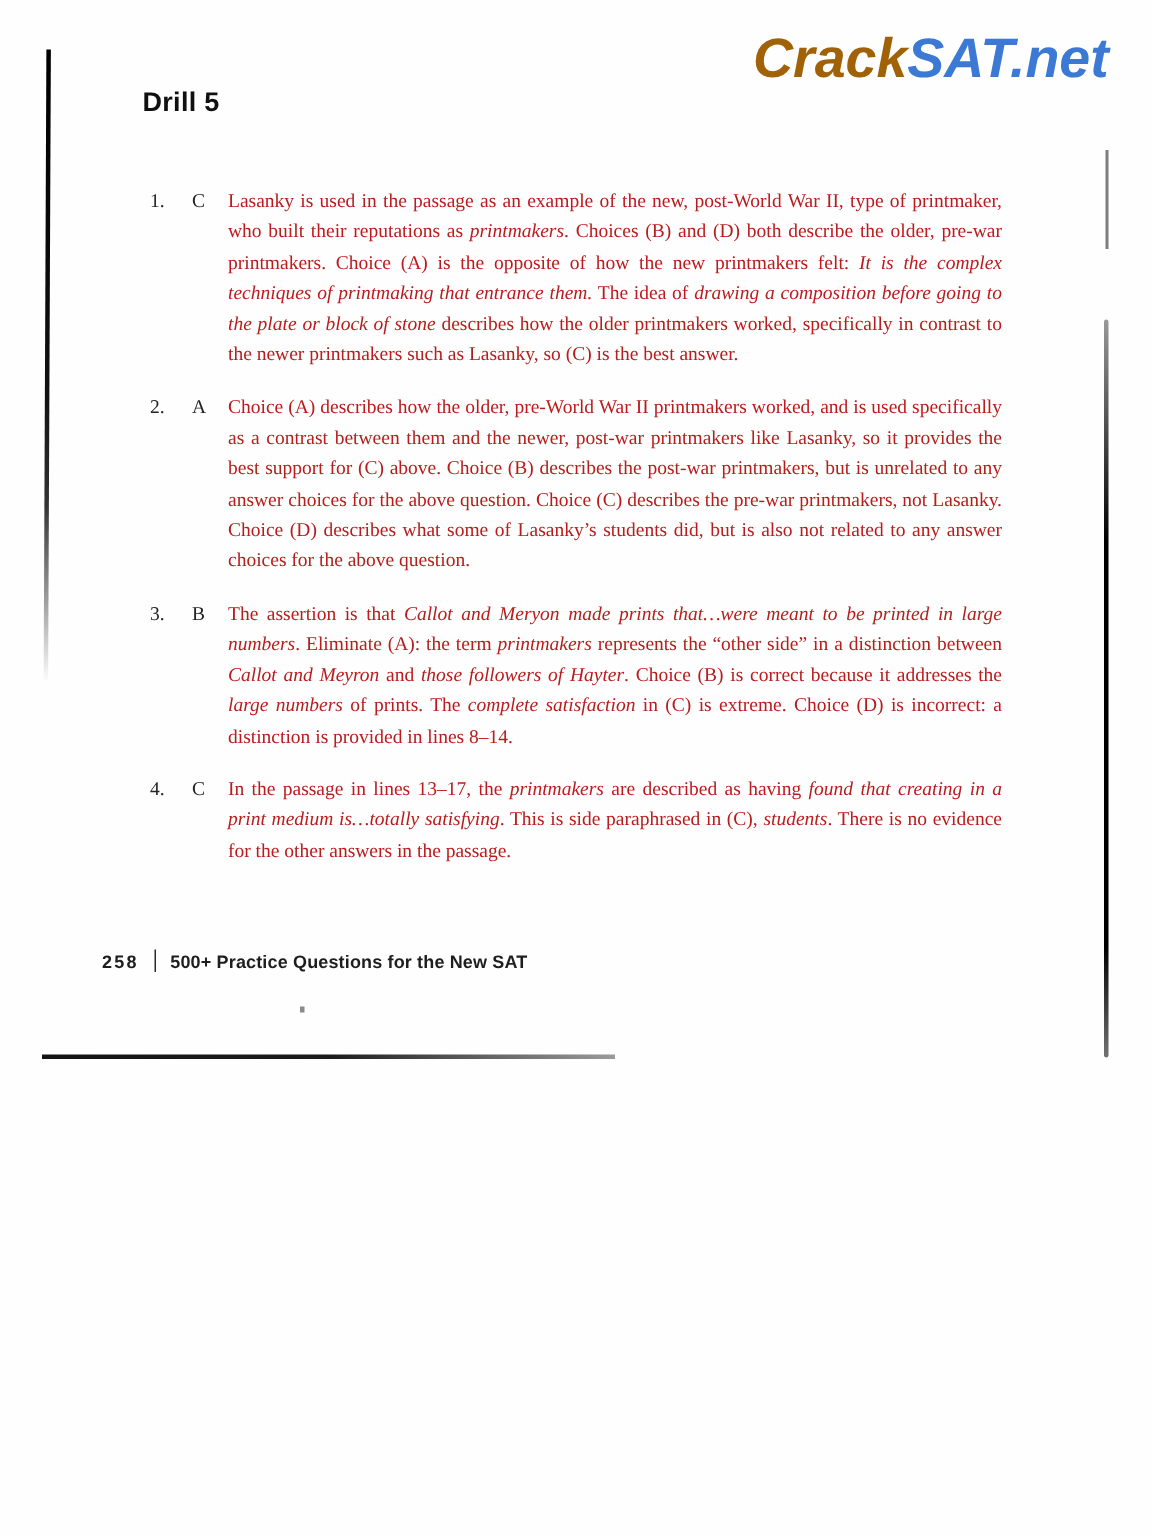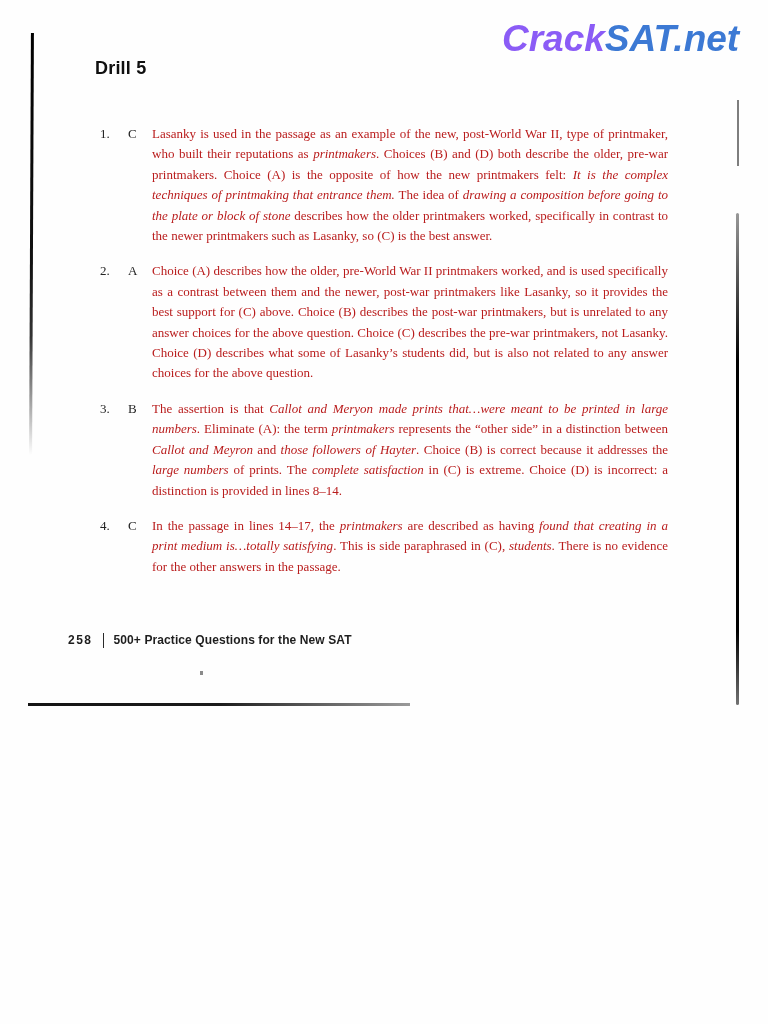--- a/index.html
+++ b/index.html
@@ -55,21 +55,21 @@
     font-size: 13px; line-height: 20.4px;
   }
   .answer .text {
     margin: 0; font-size: 13px; line-height: 20.4px;
     text-align: justify; color: #b91c1c;
   }
   .answer .text .it { font-style: italic; }
 
   .footer {
     position: absolute; left: 68px; top: 633px;
-    display: flex; align-items: flex-start;
+    display: flex; align-items: center;
     font-family: "Liberation Sans", sans-serif; color: #1e1e1e;
   }
   .footer .pagenum { font-weight: bold; font-size: 12px; letter-spacing: 1.5px; }
   .footer .divider { width: 1px; height: 15px; background: #2a2a2a; margin: 0 10px; }
   .footer .booktitle { font-size: 12px; letter-spacing: 0.1px; font-weight: bold; }
 
   
   .dot-artifact {
     position: absolute; left: 200px; top: 671px;
     width: 3px; height: 4px; background: #8a8a8a;
@@ -97,21 +97,21 @@
   }
 </style>
 </head>
 <body>
 
 <div class="page">
 
   <div class="left-scan-line"></div>
 
   <div class="logo">
-    <span class="logo-crack" style="color: #8b5cf6;">Crack</span><span class="logo-sat" style="color: rgb(60, 121, 212);">SAT.net</span>
+    <span class="logo-crack" style="color: #a16207;">Crack</span><span class="logo-sat" style="color: rgb(60, 121, 212);">SAT.net</span>
   </div>
 
   <h1 class="drill-title">Drill 5</h1>
 
   <ol class="answers" id="answers">
     <li class="answer">
       <span class="num">1.</span>
       <span class="letter">C</span>
       <p class="text"><span>Lasanky is used in the passage as an example of the new, post-World War II, type of printmaker, who built their reputations as </span><span class="it">printmakers</span><span>. Choices (B) and (D) both describe the older, pre-war printmakers. Choice (A) is the opposite of how the new printmakers felt: </span><span class="it">It is the complex techniques of printmaking that entrance them.</span><span> The idea of </span><span class="it">drawing a composition before going to the plate or block of stone</span><span> describes how the older printmakers worked, specifically in contrast to the newer printmakers such as Lasanky, so (C) is the best answer.</span></p>
     </li>
@@ -124,21 +124,21 @@
 
     <li class="answer">
       <span class="num">3.</span>
       <span class="letter">B</span>
       <p class="text"><span>The assertion is that </span><span class="it">Callot and Meryon made prints that…were meant to be printed in large numbers</span><span>. Eliminate (A): the term </span><span class="it">printmakers</span><span> represents the “other side” in a distinction between </span><span class="it">Callot and Meyron</span><span> and </span><span class="it">those followers of Hayter</span><span>. Choice (B) is correct because it addresses the </span><span class="it">large numbers</span><span> of prints. The </span><span class="it">complete satisfaction</span><span> in (C) is extreme. Choice (D) is incorrect: a distinction is provided in lines 8–14.</span></p>
     </li>
 
     <li class="answer">
       <span class="num">4.</span>
       <span class="letter">C</span>
-      <p class="text"><span>In the passage in lines 14–17, the </span><span class="it">printmakers</span><span> are described as having </span><span class="it">found that creating in a print medium is…totally satisfying</span><span>. This is side paraphrased in (C), </span><span class="it">students</span><span>. There is no evidence for the other answers in the passage.</span></p>
+      <p class="text"><span>In the passage in lines 13–17, the </span><span class="it">printmakers</span><span> are described as having </span><span class="it">found that creating in a print medium is…totally satisfying</span><span>. This is side paraphrased in (C), </span><span class="it">students</span><span>. There is no evidence for the other answers in the passage.</span></p>
     </li>
   </ol>
 
   <div class="footer">
     <span class="pagenum">258</span>
     <span class="divider"></span>
     <span class="booktitle">500+ Practice Questions for the New SAT</span>
   </div>
 
   <div class="dot-artifact"></div>

